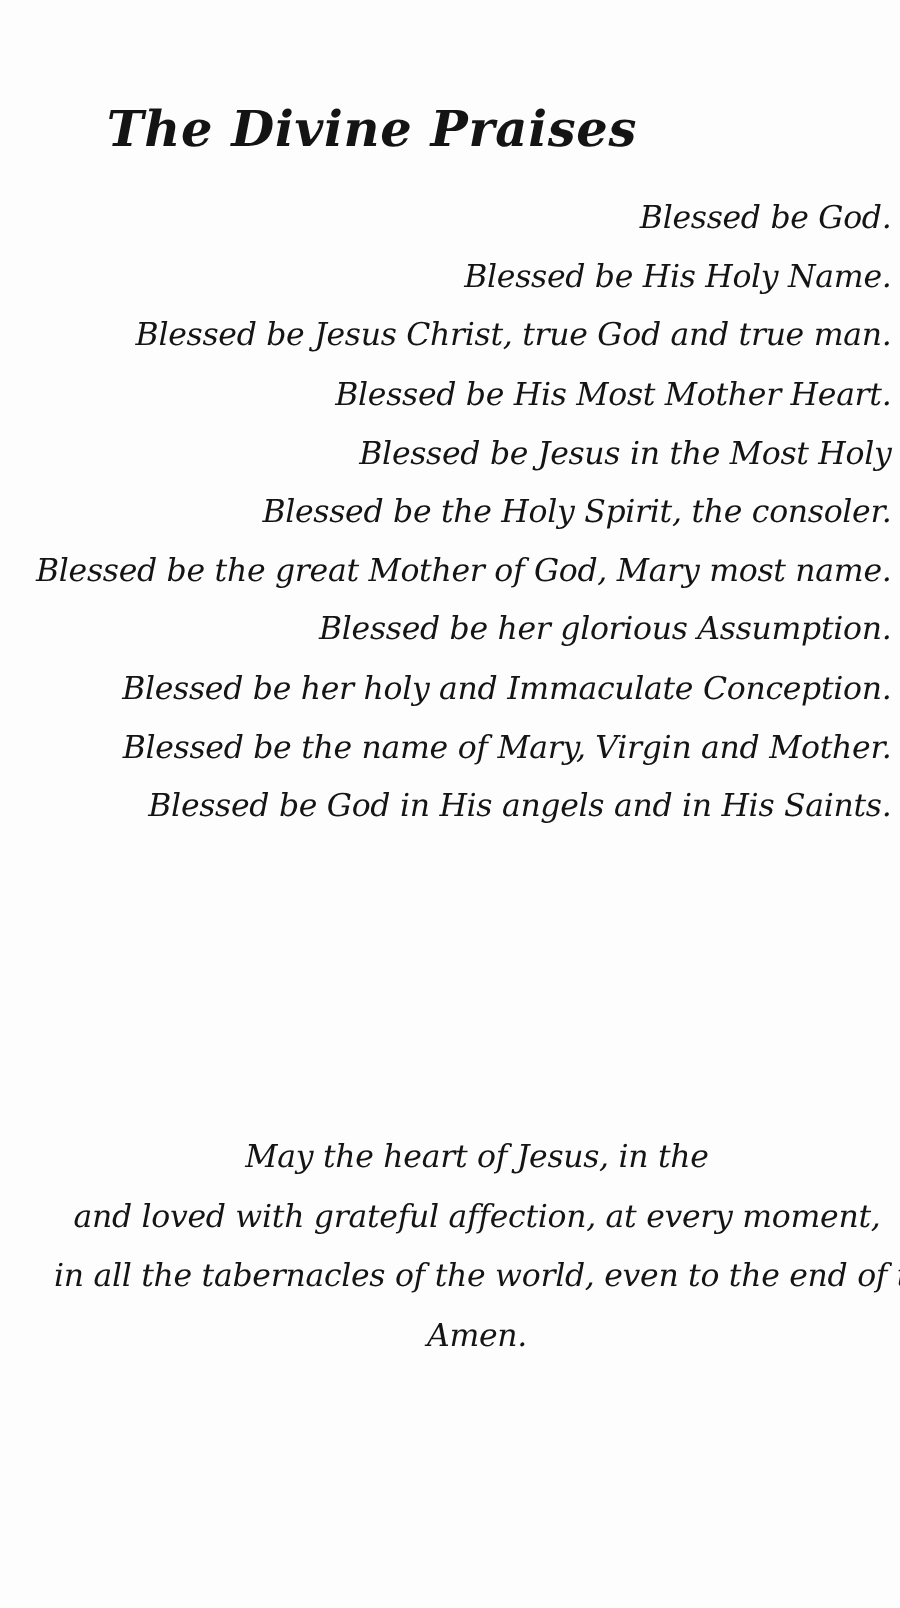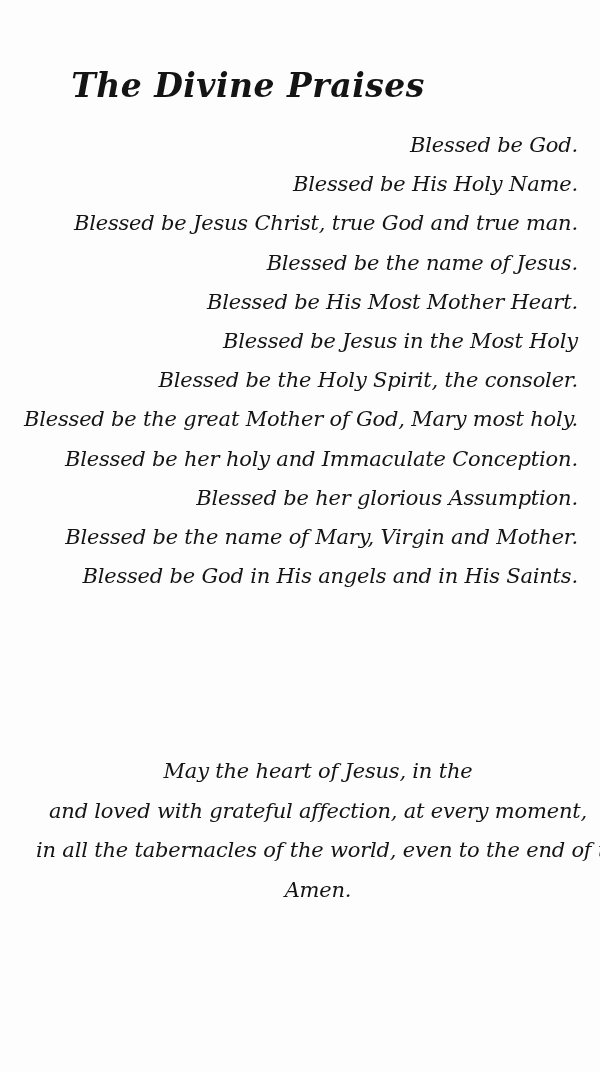--- a/index.html
+++ b/index.html
@@ -35,27 +35,26 @@
 </head>
 <body>
 
 <div class="page">
   <div class="title">The Divine Praises</div>
 
   <div class="litany">
     <div class="line">Blessed be God.</div>
     <div class="line">Blessed be His Holy Name.</div>
     <div class="line">Blessed be Jesus Christ, true God and true man.</div>
-    <div class="line">Blessed be the name of Jesus.</div>
     <div class="line">Blessed be His Most Mother Heart.</div>
     <div class="line">Blessed be Jesus in the Most Holy</div>
     <div class="line">Blessed be the Holy Spirit, the consoler.</div>
-    <div class="line">Blessed be the great Mother of God, Mary most holy.</div>
+    <div class="line">Blessed be the great Mother of God, Mary most name.</div>
+    <div class="line">Blessed be her glorious Assumption.</div>
     <div class="line">Blessed be her holy and Immaculate Conception.</div>
-    <div class="line">Blessed be her glorious Assumption.</div>
     <div class="line">Blessed be the name of Mary, Virgin and Mother.</div>
     <div class="line">Blessed be God in His angels and in His Saints.</div>
   </div>
 
   <div class="closing">
     <div class="cline">May the heart of Jesus, in the</div>
     <div class="cline">and loved with grateful affection, at every moment,</div>
     <div class="cline">in all the tabernacles of the world, even to the end of time.</div>
     <div class="cline">Amen.</div>
   </div>

